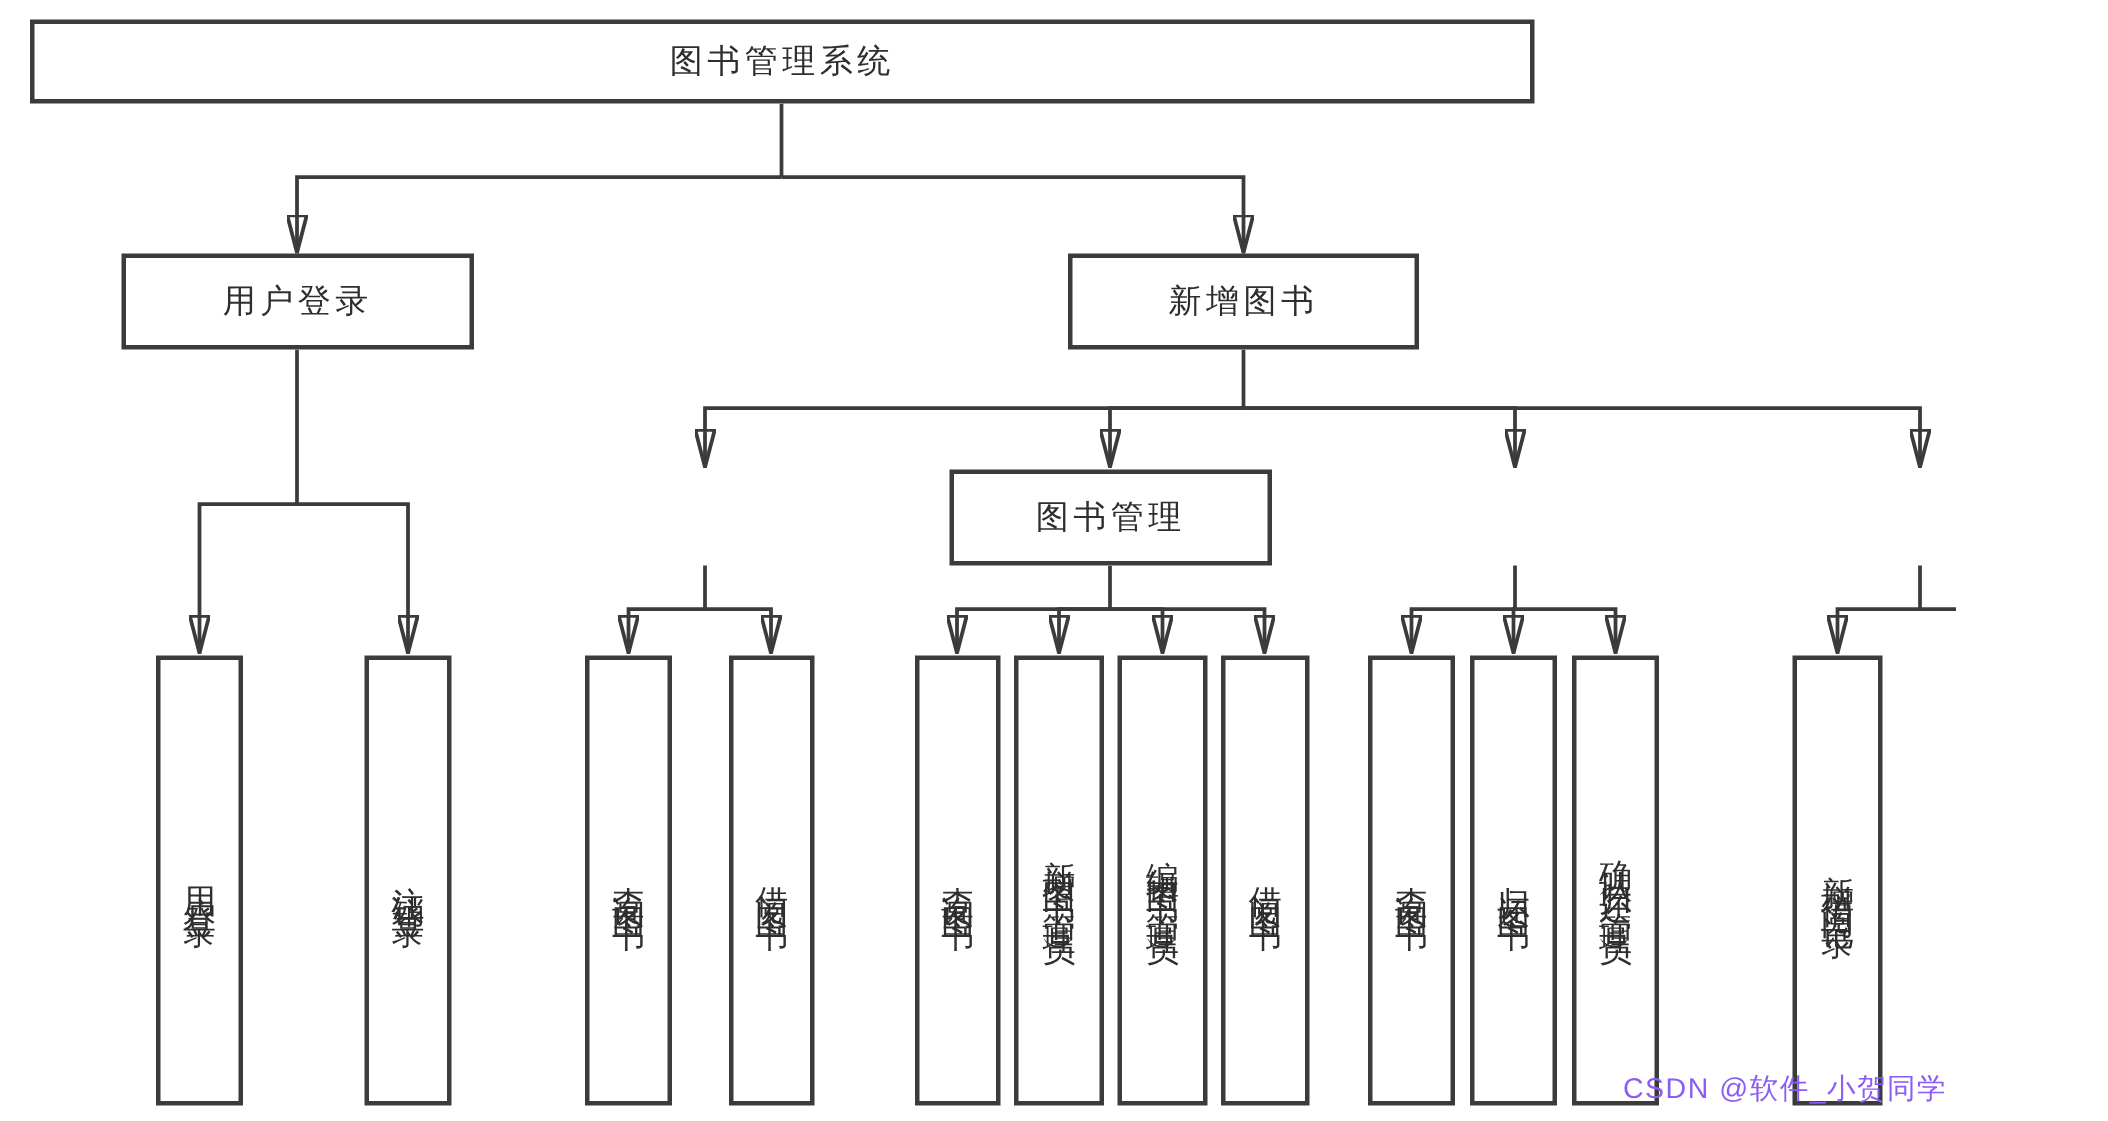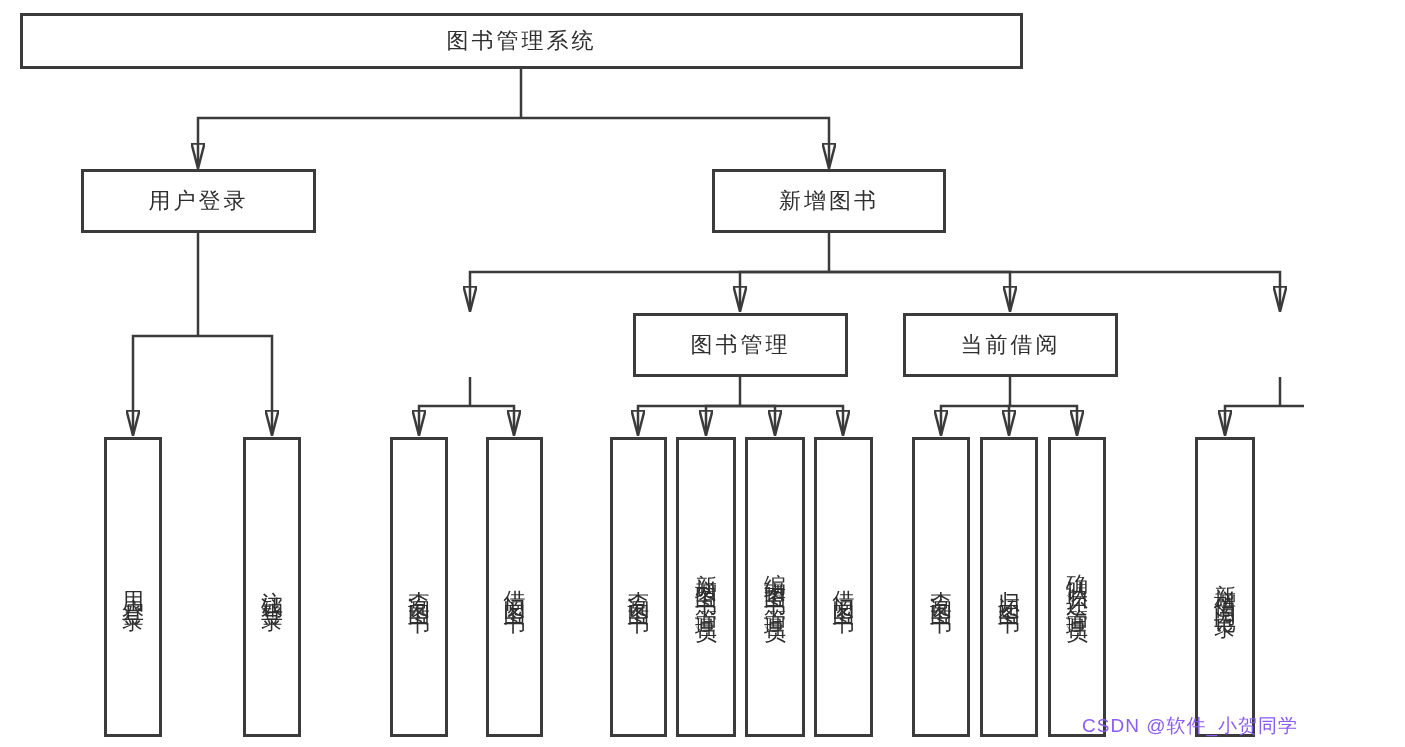--- a/index.html
+++ b/index.html
@@ -84,23 +84,20 @@
   <div class="node hbox" style="left:81px;top:169px;width:235px;height:64px">
     <span class="lbl">用户登录</span>
   </div>
   <div class="node hbox" style="left:712px;top:169px;width:234px;height:64px">
     <span class="lbl">新增图书</span>
   </div>
 
   <div class="node hbox" style="left:633px;top:313px;width:215px;height:64px">
     <span class="lbl">图书管理</span>
   </div>
-  <div class="node hbox" style="left:903px;top:313px;width:215px;height:64px">
-    <span class="lbl">当前借阅</span>
-  </div>
 
   <div class="node vbox" style="left:104px;top:437px;width:58px;height:300px">
     <span class="vlbl">用户登录</span>
   </div>
   <div class="node vbox" style="left:243px;top:437px;width:58px;height:300px">
     <span class="vlbl">注销登录</span>
   </div>
 
   <div class="node vbox" style="left:390px;top:437px;width:58px;height:300px">
     <span class="vlbl">查询图书</span>

